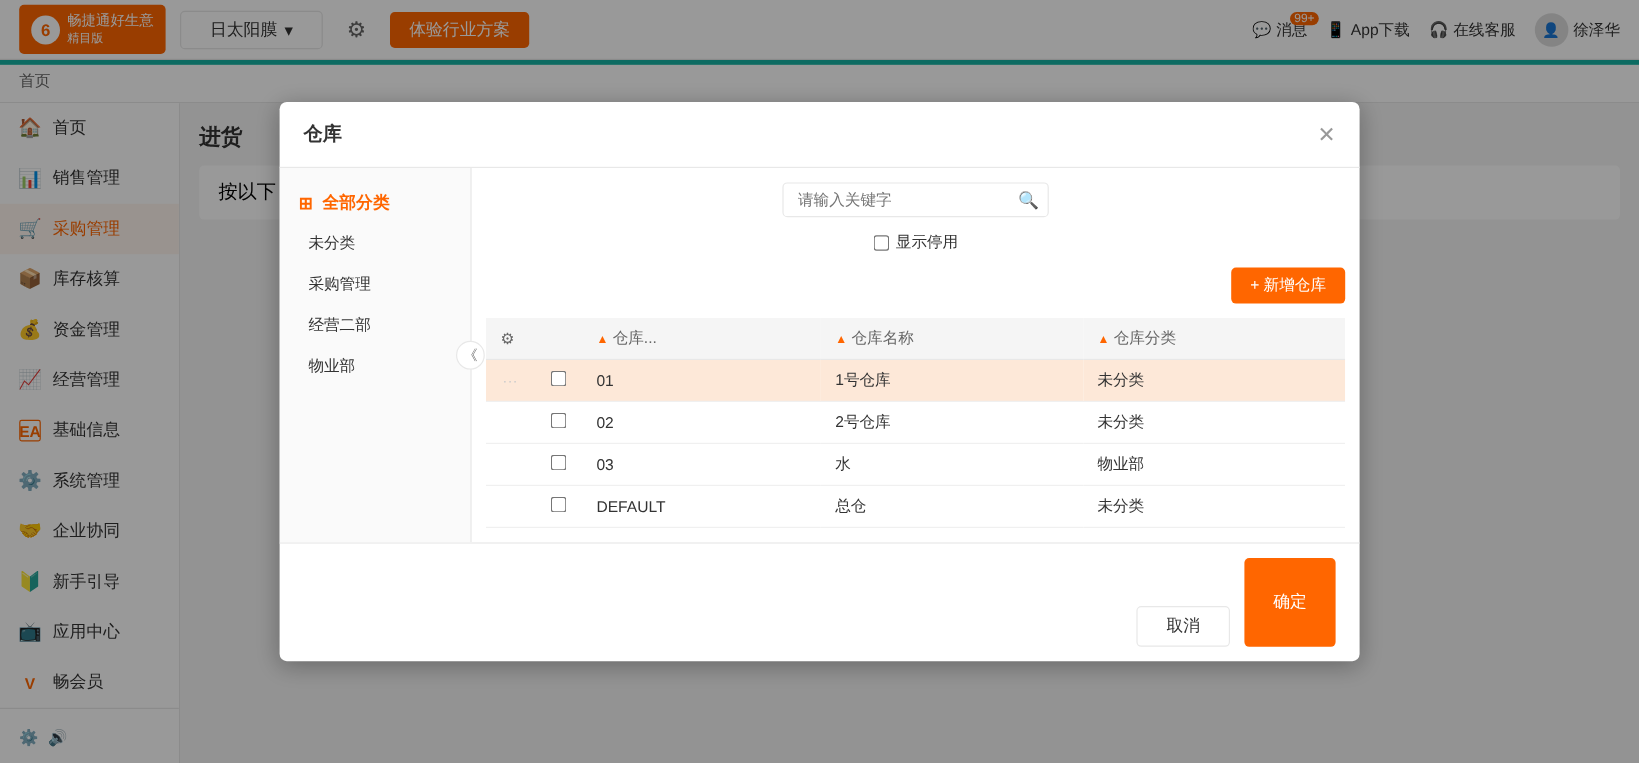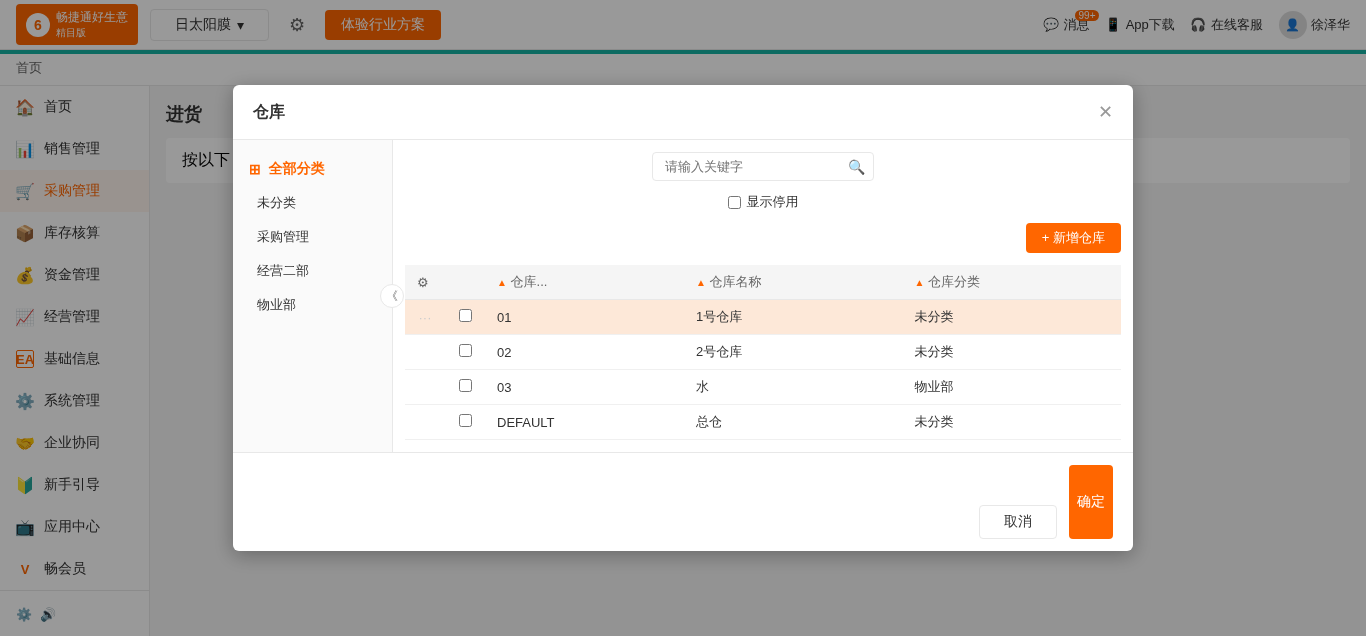--- a/index.html
+++ b/index.html
@@ -79,21 +79,21 @@
 
     
     .pagination { display: flex; align-items: center; justify-content: center; gap: 8px; padding: 12px; border-top: 1px solid #f0f0f0; font-size: 13px; color: #333; }
     .page-select { padding: 4px 8px; border: 1px solid #e8e8e8; border-radius: 4px; font-size: 13px; }
     .page-btn { width: 24px; height: 24px; display: flex; align-items: center; justify-content: center; border: 1px solid #e8e8e8; border-radius: 4px; cursor: pointer; font-size: 12px; color: #666; background: #fff; }
     .page-input { width: 40px; padding: 4px; border: 1px solid #e8e8e8; border-radius: 4px; text-align: center; font-size: 13px; }
 
     
     .modal-footer { padding: 12px 20px; border-top: 1px solid #e8e8e8; display: flex; justify-content: flex-end; gap: 12px; }
     .cancel-btn { padding: 7px 24px; border: 1px solid #e8e8e8; border-radius: 4px; background: #fff; cursor: pointer; font-size: 14px; color: #333; margin-top: 40px; }
-    .confirm-btn { padding: 7px 8px; border: none; border-radius: 4px; background: #f60; color: #fff; cursor: pointer; font-size: 14px; }
+    .confirm-btn { padding: 7px 24px; border: none; border-radius: 4px; background: #f60; color: #fff; cursor: pointer; font-size: 14px; }
   </style>
 </head>
 <body>
 
 <div class="header">
   <div class="header-left">
     <div class="logo-area">
       <div class="logo-icon">6</div>
       <div class="logo-text">
         <div>畅捷通好生意</div>

